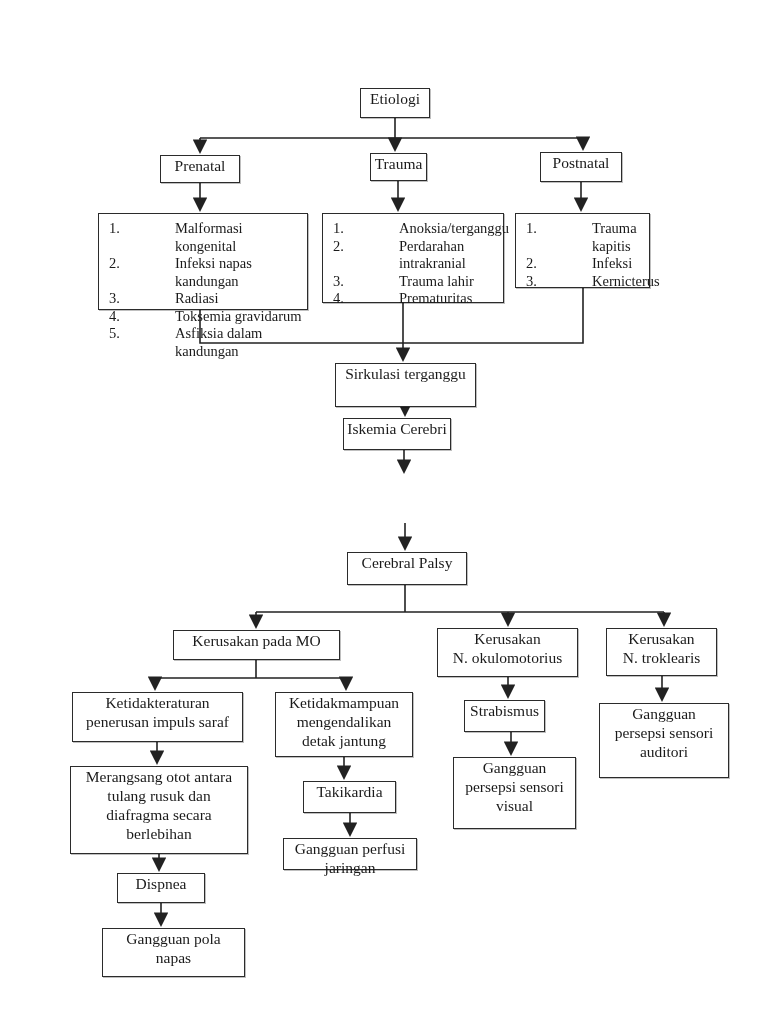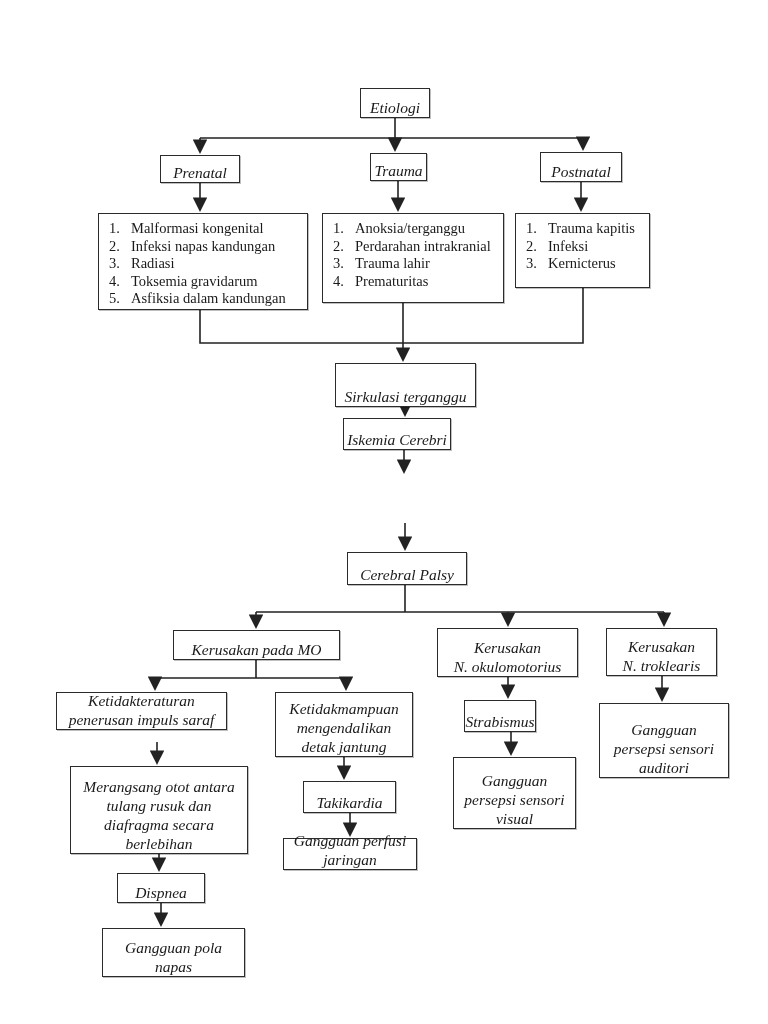--- a/index.html
+++ b/index.html
@@ -4,34 +4,33 @@
 <style>
   html,body{margin:0;padding:0;background:#ffffff;}
   .page{
     position:relative;width:768px;height:1024px;background:#ffffff;
     font-family:"Liberation Serif","DejaVu Serif",serif;color:#1a1a1a;overflow:hidden;
   }
   .wires{position:absolute;left:0;top:0;width:768px;height:1024px;}
   .wires path{stroke:#222222;stroke-width:1.6;fill:none;}
   .node{
     position:absolute;box-sizing:border-box;border:1.6px solid #2b2b2b;background:#ffffff;
-    display:flex;align-items:flex-end;justify-content:center;text-align:center;
+    display:flex;align-items:flex-start;justify-content:center;text-align:center;
     font-size:15.5px;line-height:19px;white-space:pre-line;
     box-shadow:1px 1px 0 rgba(0,0,0,0.25);
-    font-style:italic;
   }
   .node.sm{font-size:15px;}
   .listbox{
     position:absolute;box-sizing:border-box;border:1.6px solid #2b2b2b;background:#ffffff;
     padding:6px 4px 0 10px;font-size:14.5px;line-height:17.5px;
     box-shadow:1px 1px 0 rgba(0,0,0,0.25);
   }
   .row{display:flex;}
   .row .num{flex:0 0 22px;}
-  .row .txt{flex:1 1 auto;}
+  .row .txt{flex:1 1 auto;margin-left:44px;}
 </style>
 </head>
 <body>
 
 <div class="page">
 
   <svg class="wires" viewBox="0 0 768 1024" aria-hidden="true">
     <defs>
       <marker id="arr" viewBox="0 0 10 10" refX="8" refY="5" markerWidth="9" markerHeight="9" orient="auto-start-reverse">
         <path d="M0,0 L10,5 L0,10 Z" style="fill:#222222;stroke:none"></path>
@@ -132,37 +131,37 @@
   <div class="node" style="left:335px;top:363px;width:141px;height:44px"><span>Sirkulasi terganggu</span></div>
   <div class="node" style="left:343px;top:418px;width:108px;height:32px"><span>Iskemia Cerebri</span></div>
   <div class="node" style="left:347px;top:552px;width:120px;height:33px"><span>Cerebral Palsy</span></div>
 
   <div class="node" style="left:173px;top:630px;width:167px;height:30px"><span>Kerusakan pada MO</span></div>
   <div class="node" style="left:437px;top:628px;width:141px;height:49px"><span>Kerusakan
 N. okulomotorius</span></div>
   <div class="node" style="left:606px;top:628px;width:111px;height:48px"><span>Kerusakan
 N. troklearis</span></div>
 
-  <div class="node" style="left:56px;top:692px;width:171px;height:38px"><span>Ketidakteraturan
+  <div class="node" style="left:72px;top:692px;width:171px;height:50px"><span>Ketidakteraturan
 penerusan impuls saraf</span></div>
   <div class="node" style="left:275px;top:692px;width:138px;height:65px"><span>Ketidakmampuan
 mengendalikan
 detak jantung</span></div>
   <div class="node" style="left:70px;top:766px;width:178px;height:88px"><span>Merangsang otot antara
 tulang rusuk dan
 diafragma secara
 berlebihan</span></div>
   <div class="node" style="left:303px;top:781px;width:93px;height:32px"><span>Takikardia</span></div>
   <div class="node" style="left:283px;top:838px;width:134px;height:32px"><span>Gangguan perfusi
 jaringan</span></div>
   <div class="node" style="left:117px;top:873px;width:88px;height:30px"><span>Dispnea</span></div>
   <div class="node" style="left:102px;top:928px;width:143px;height:49px"><span>Gangguan pola
 napas</span></div>
 
-  <div class="node" style="left:464px;top:700px;width:72px;height:32px"><span>Strabismus</span></div>
+  <div class="node" style="left:464px;top:700px;width:81px;height:32px"><span>Strabismus</span></div>
   <div class="node" style="left:453px;top:757px;width:123px;height:72px"><span>Gangguan
 persepsi sensori
 visual</span></div>
   <div class="node" style="left:599px;top:703px;width:130px;height:75px"><span>Gangguan
 persepsi sensori
 auditori</span></div>
 
 </div>
 
 </body></html>

